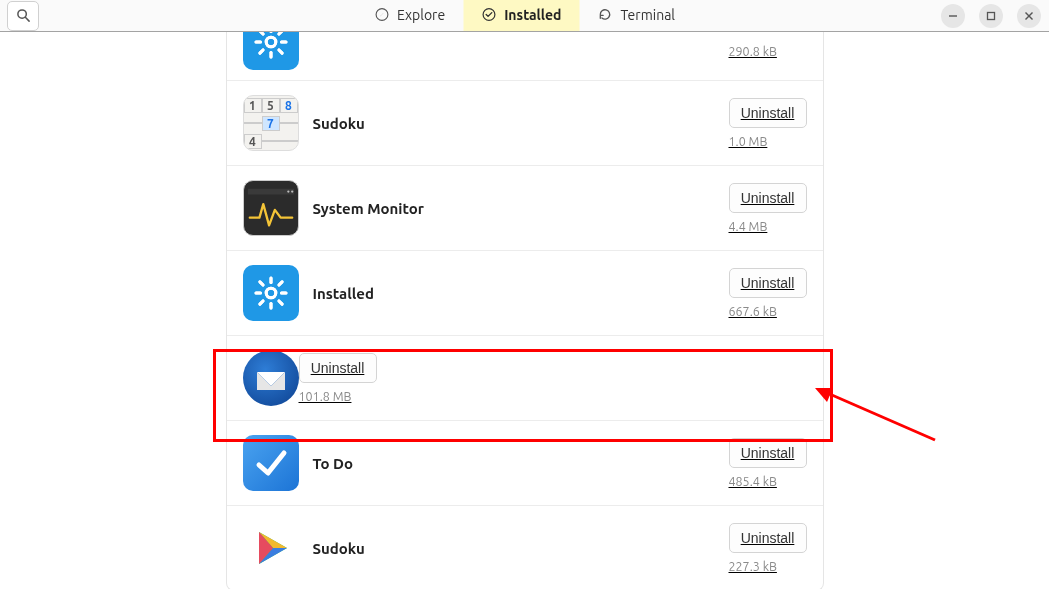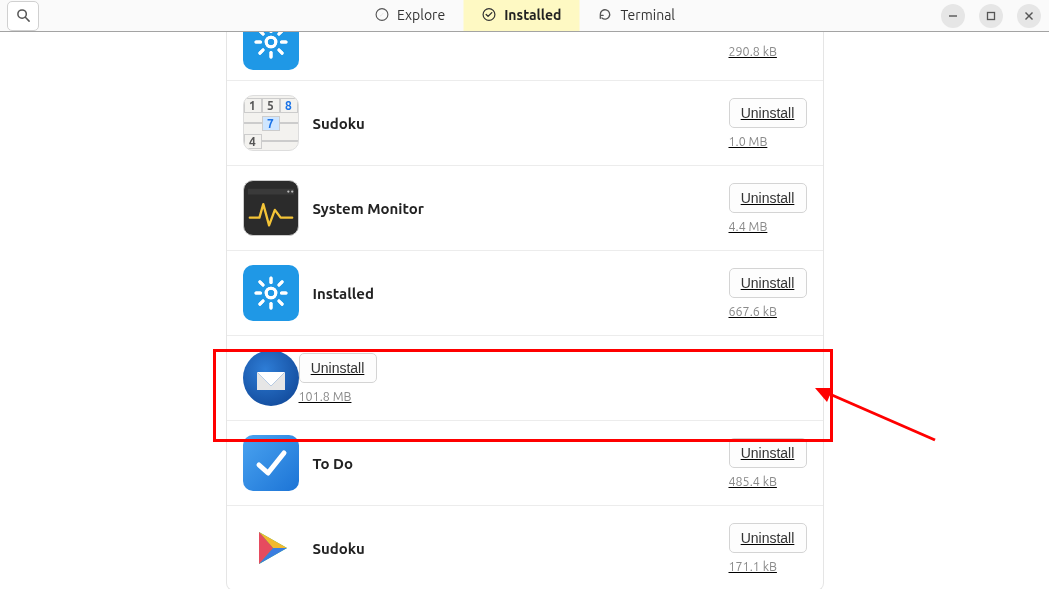--- a/index.html
+++ b/index.html
@@ -343,21 +343,21 @@
         <svg width="48" height="48" viewBox="0 0 48 48">
             <path d="M12 8 L40 24 L12 40 Z" fill="#35c26b"></path>
             <path d="M12 8 L40 24 L26 24 Z" fill="#f2b92e"></path>
             <path d="M12 40 L40 24 L26 24 Z" fill="#3a7de0"></path>
             <path d="M12 8 L12 40 L26 24 Z" fill="#e64b5f"></path>
           </svg>
       </div>
       <div class="app-name">Sudoku</div>
       <div class="right-col">
         <button class="uninstall-btn">Uninstall</button>
-        <div class="size">171.1 kB</div>
+        <div class="size">227.3 kB</div>
       </div>
     </div>
 
   </div>
 </div>
 
 <div class="highlight-box" style="left:213px; top:349px; width:620px; height:93px;"></div>
 <svg class="arrow" style="left:805px; top:380px;" width="140" height="70" viewBox="0 0 140 70">
   <line x1="130" y1="60" x2="20" y2="12" stroke="#ff0000" stroke-width="3"></line>
   <polygon points="10,8 28,8 22,22" fill="#ff0000"></polygon>

